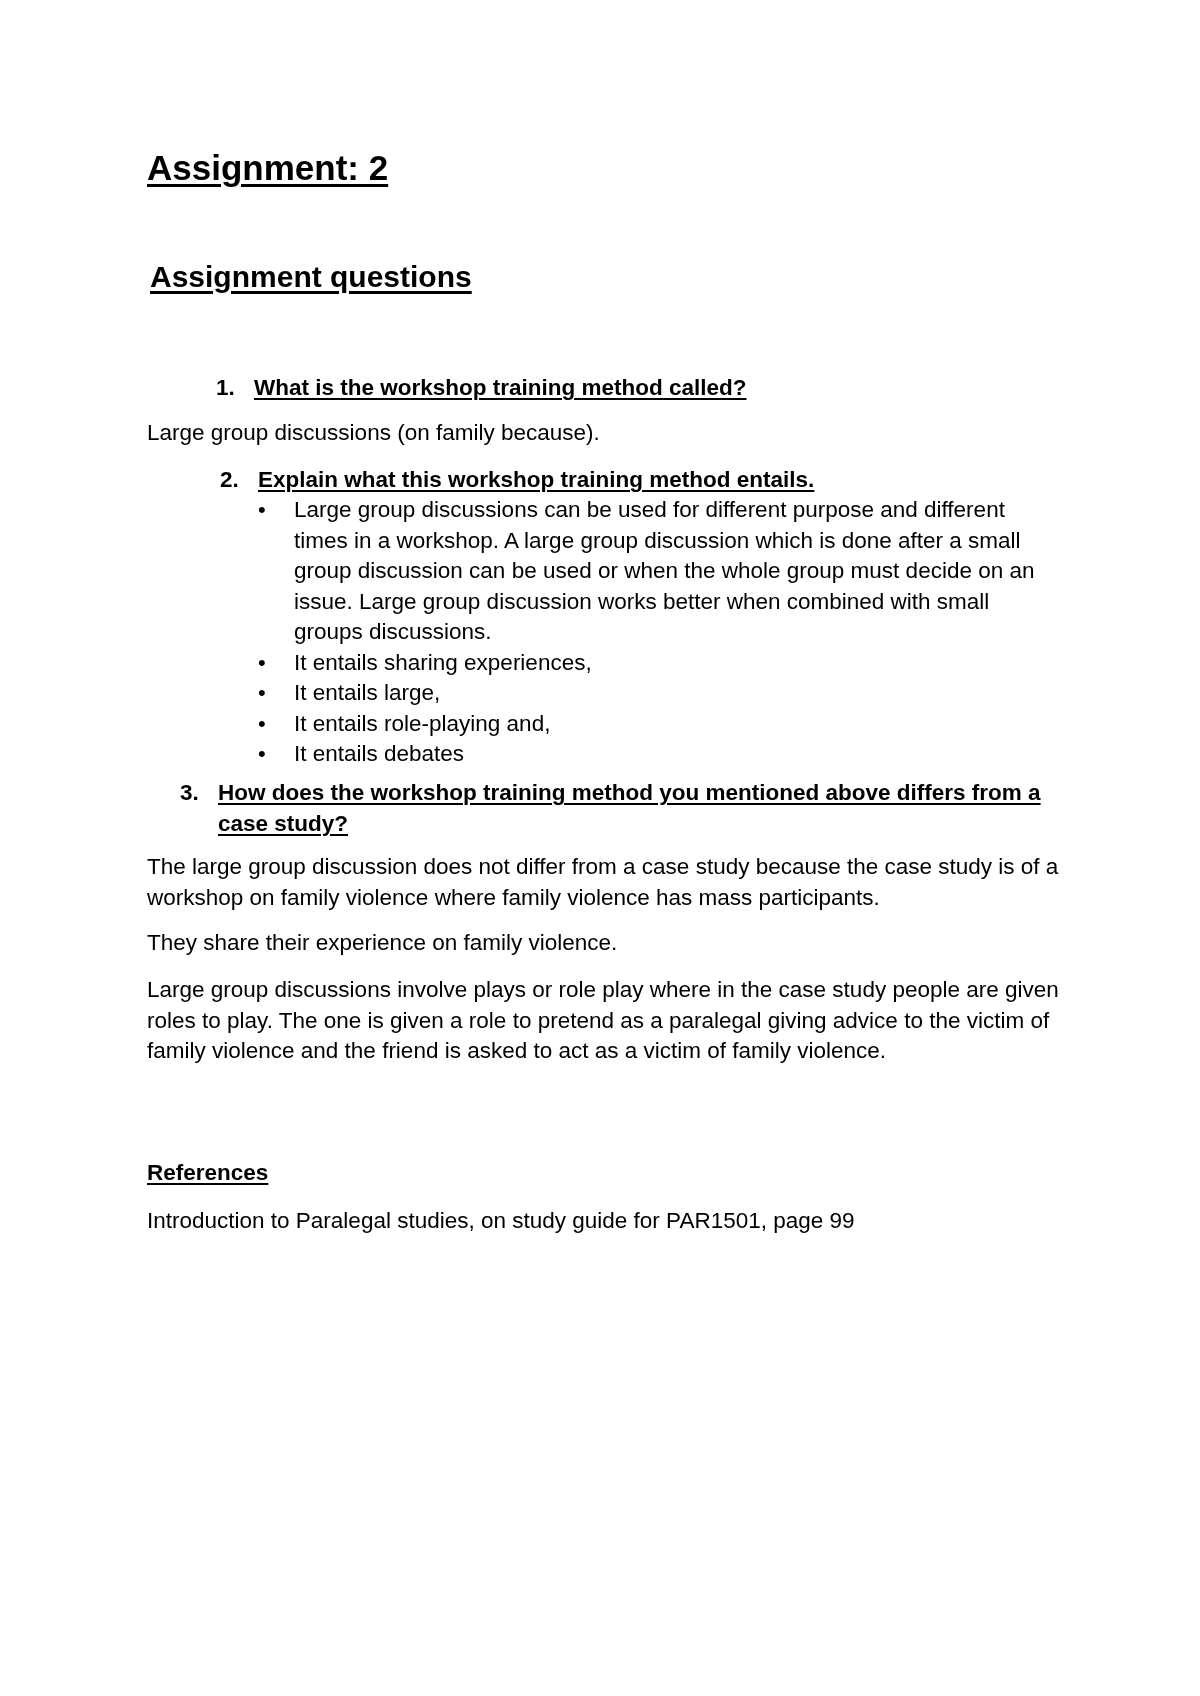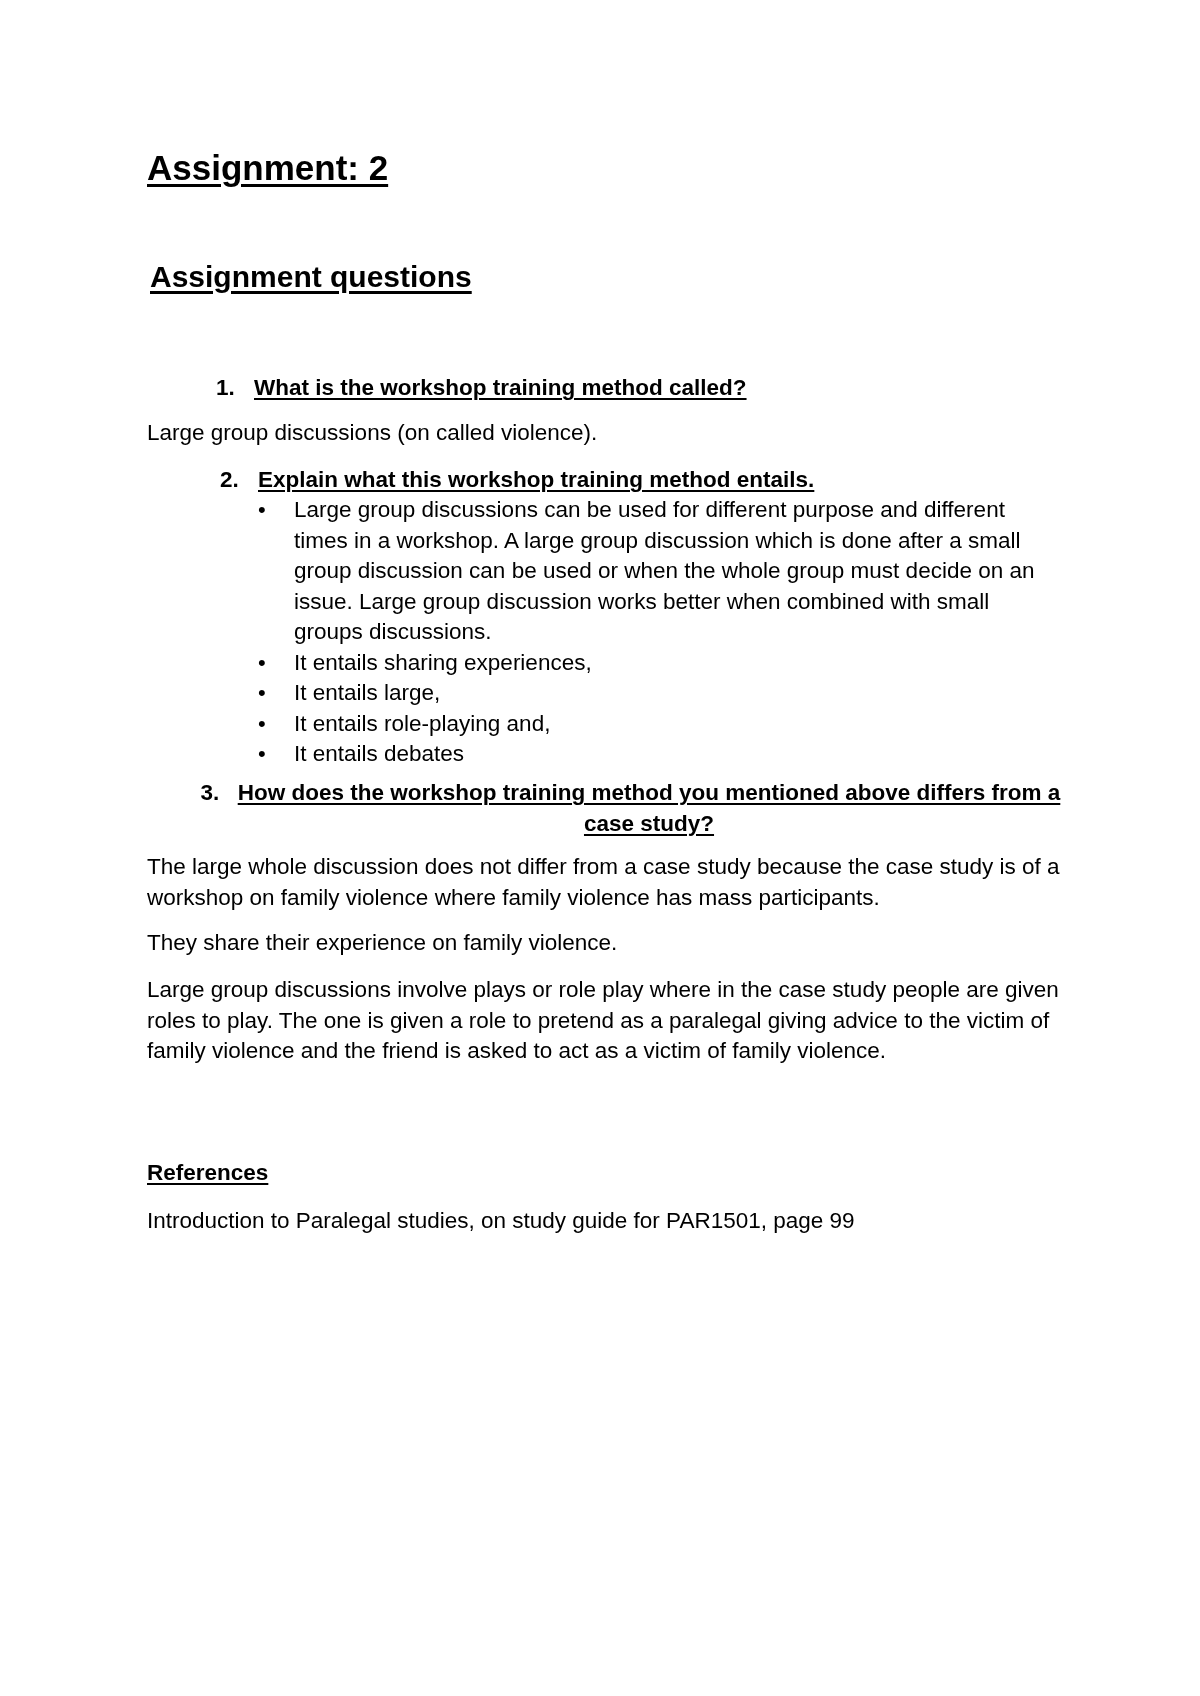--- a/index.html
+++ b/index.html
@@ -14,21 +14,21 @@
     text-decoration-thickness: 3px; text-underline-offset: 4px; margin: 0;
   }
   .h-sub {
     position: absolute; left: 150px; top: 260px;
     font-size: 30px; font-weight: bold; text-decoration: underline;
     text-decoration-thickness: 3px; text-underline-offset: 4px; margin: 0;
   }
   .q { position: absolute; left: 180px; font-size: 22.5px; font-weight: bold; line-height: 31px; }
   .q .num { display: inline-block; width: 38px; }
   .q .txt { text-decoration: underline; text-decoration-thickness: 2px; text-underline-offset: 3px; }
-  .q3 { width: 900px; text-align: center; }
+  .q3 { width: 900px; }
   .q3 .txt { display: inline-block; width: 840px; vertical-align: top; }
   .p { position: absolute; left: 147px; font-size: 22.5px; line-height: 30.5px; width: 930px; margin: 0; }
   .bullets { position: absolute; left: 258px; top: 495px; width: 790px; margin: 0; padding: 0; list-style: none; font-size: 22.5px; line-height: 30.5px; }
   .bullets li { position: relative; padding-left: 36px; margin: 0 0 0 0; }
   .bullets li .dot { position: absolute; left: 0; top: 0; font-size: 22px; }
   .ref-h {
     position: absolute; left: 147px; top: 1160px;
     font-size: 22.5px; font-weight: bold; text-decoration: underline;
     text-decoration-thickness: 2px; text-underline-offset: 3px; margin: 0;
   }
@@ -37,36 +37,36 @@
 <body>
 
 <div class="page">
 
   <h1 class="h-title">Assignment: 2</h1>
   <h2 class="h-sub">Assignment questions</h2>
 
   <div class="q" style="top:372px;margin-left:36px;">
     <span class="num">1.</span><span class="txt">What is the workshop training method called?</span>
   </div>
-  <p class="p" style="top:418px;">Large group discussions (on called violence).</p>
+  <p class="p" style="top:418px;">Large group discussions (on family because).</p>
 
   <div class="q" style="top:464px;margin-left:40px;">
     <span class="num">2.</span><span class="txt">Explain what this workshop training method entails.</span>
   </div>
   <ul class="bullets">
     <li><span class="dot">•</span><span>Large group discussions can be used for different purpose and different times in a workshop. A large group discussion which is done after a small group discussion can be used or when the whole group must decide on an issue. Large group discussion works better when combined with small groups discussions.</span></li>
     <li><span class="dot">•</span><span>It entails sharing experiences,</span></li>
     <li><span class="dot">•</span><span>It entails large,</span></li>
     <li><span class="dot">•</span><span>It entails role-playing and,</span></li>
     <li><span class="dot">•</span><span>It entails debates</span></li>
   </ul>
 
   <div class="q q3" style="top:777px;">
     <span class="num">3.</span><span class="txt">How does the workshop training method you mentioned above differs from a case study?</span>
   </div>
-  <p class="p" style="top:852px;">The large whole discussion does not differ from a case study because the case study is of a workshop on family violence where family violence has mass participants.</p>
+  <p class="p" style="top:852px;">The large group discussion does not differ from a case study because the case study is of a workshop on family violence where family violence has mass participants.</p>
   <p class="p" style="top:975px;">Large group discussions involve plays or role play where in the case study people are given roles to play. The one is given a role to pretend as a paralegal giving advice to the victim of family violence and the friend is asked to act as a victim of family violence.</p>
   <p class="p" style="top:928px;">They share their experience on family violence.</p>
 
   <h3 class="ref-h">References</h3>
   <p class="p" style="top:1206px;">Introduction to Paralegal studies, on study guide for PAR1501, page 99</p>
 
 </div>
 
 </body></html>

